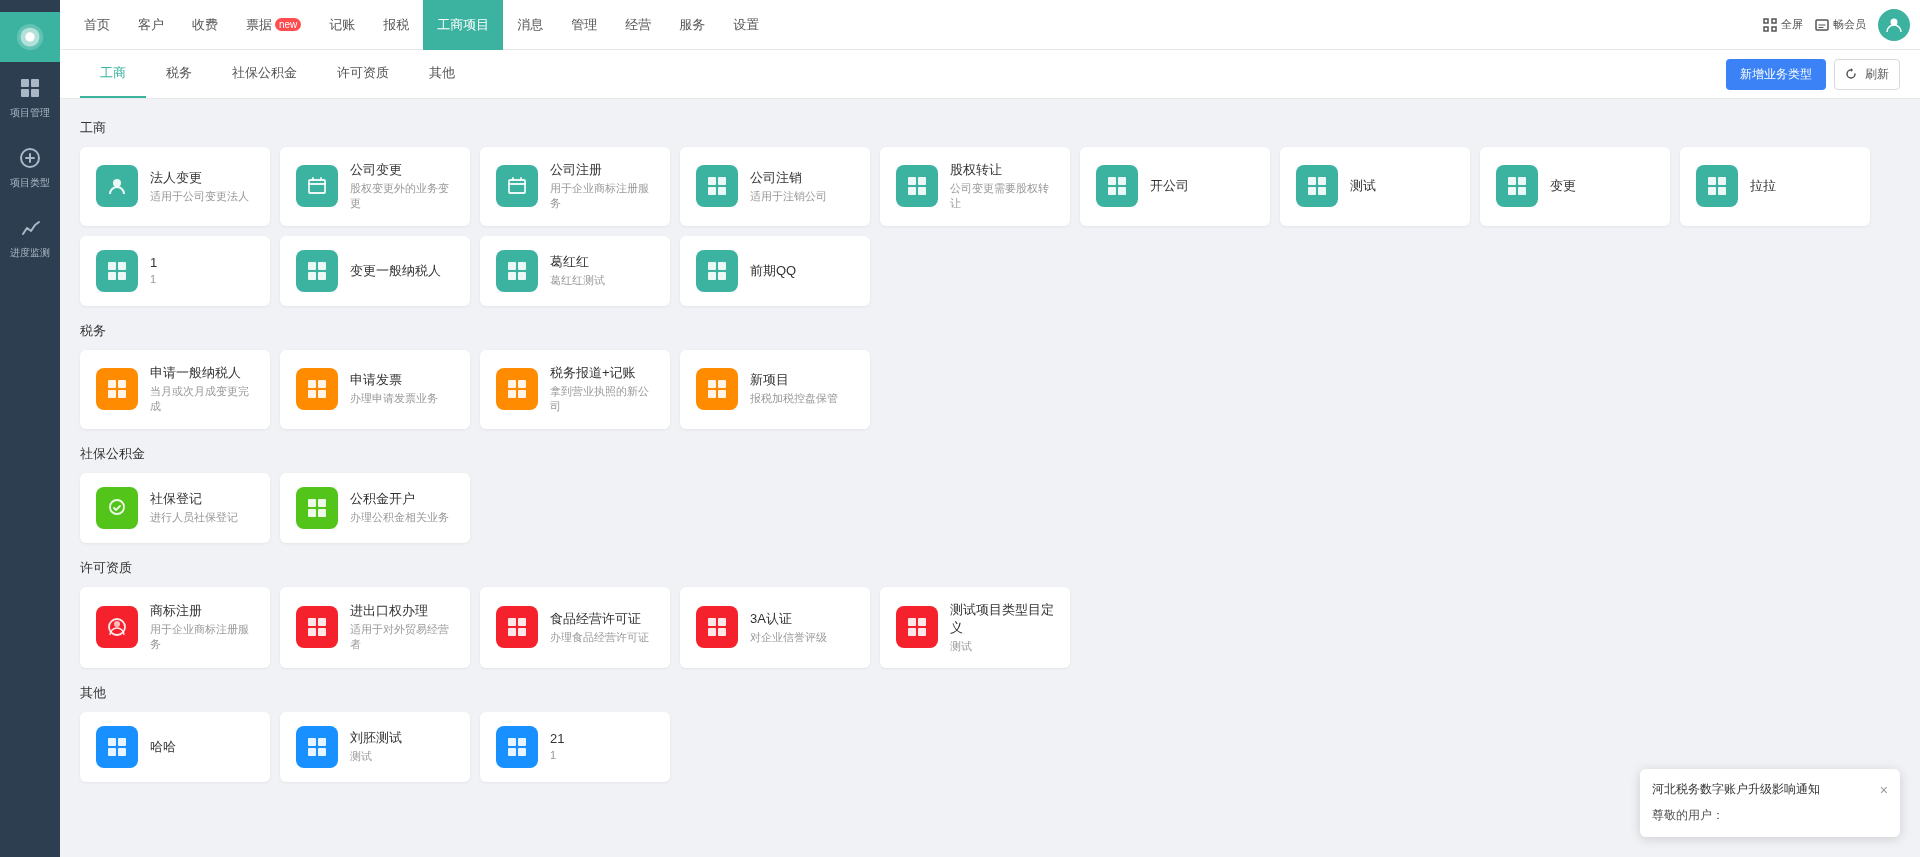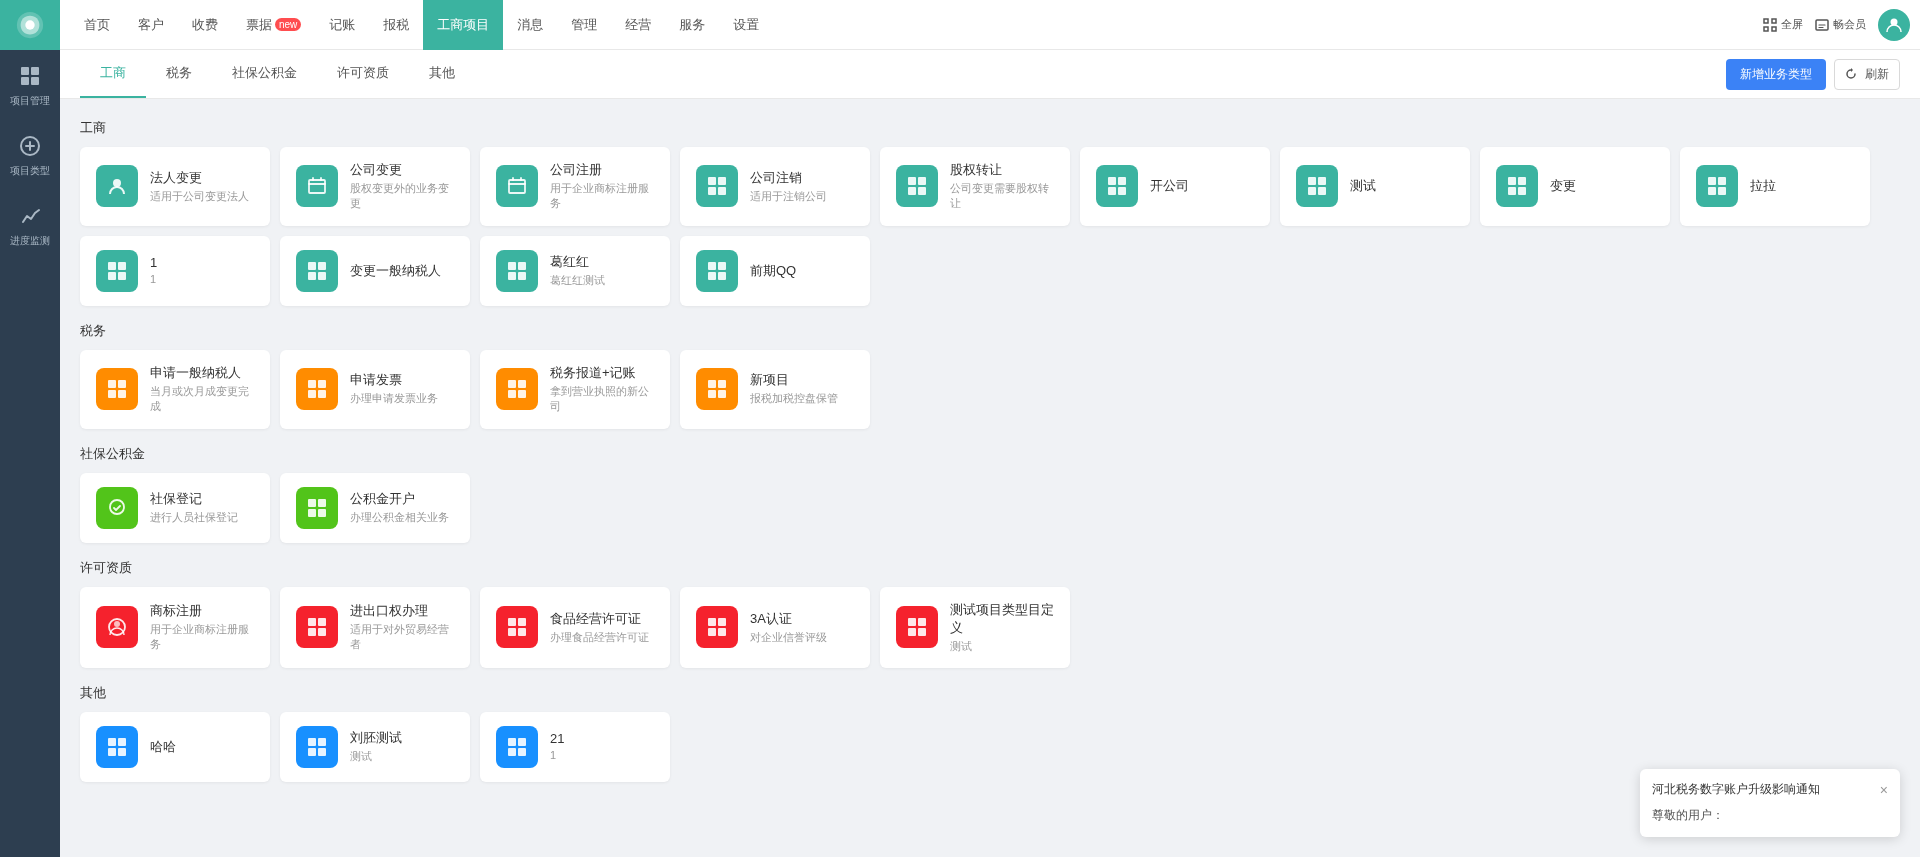--- a/index.html
+++ b/index.html
@@ -1,19 +1,19 @@
 <!DOCTYPE html>
 <html><head>
   <meta charset="utf-8">
   <style>
     * { margin: 0; padding: 0; box-sizing: border-box; }
     body { font-family: "Microsoft YaHei", "PingFang SC", sans-serif; font-size: 13px; background: #f0f2f5; color: #333; display: flex; height: 857px; overflow: hidden; }
 
     
-    .sidebar { width: 60px; background: #2d3e50; display: flex; flex-direction: column; align-items: center; padding-top: 0; flex-shrink: 0; }
+    .sidebar { width: 60px; background: #2d3e50; display: flex; flex-direction: column; align-items: center; padding-top: 12px; flex-shrink: 0; }
     .sidebar-logo { width: 60px; height: 50px; display: flex; align-items: center; justify-content: center; background: #3bb3a0; }
     .sidebar-logo svg { width: 30px; height: 30px; }
     .sidebar-item { display: flex; flex-direction: column; align-items: center; justify-content: center; width: 60px; height: 70px; color: #aab8c5; cursor: pointer; font-size: 11px; gap: 4px; }
     .sidebar-item .icon-box { width: 28px; height: 28px; display: flex; align-items: center; justify-content: center; }
     .sidebar-item span { font-size: 10px; text-align: center; }
 
     
     .main-container { flex: 1; display: flex; flex-direction: column; overflow: hidden; }
 
     

